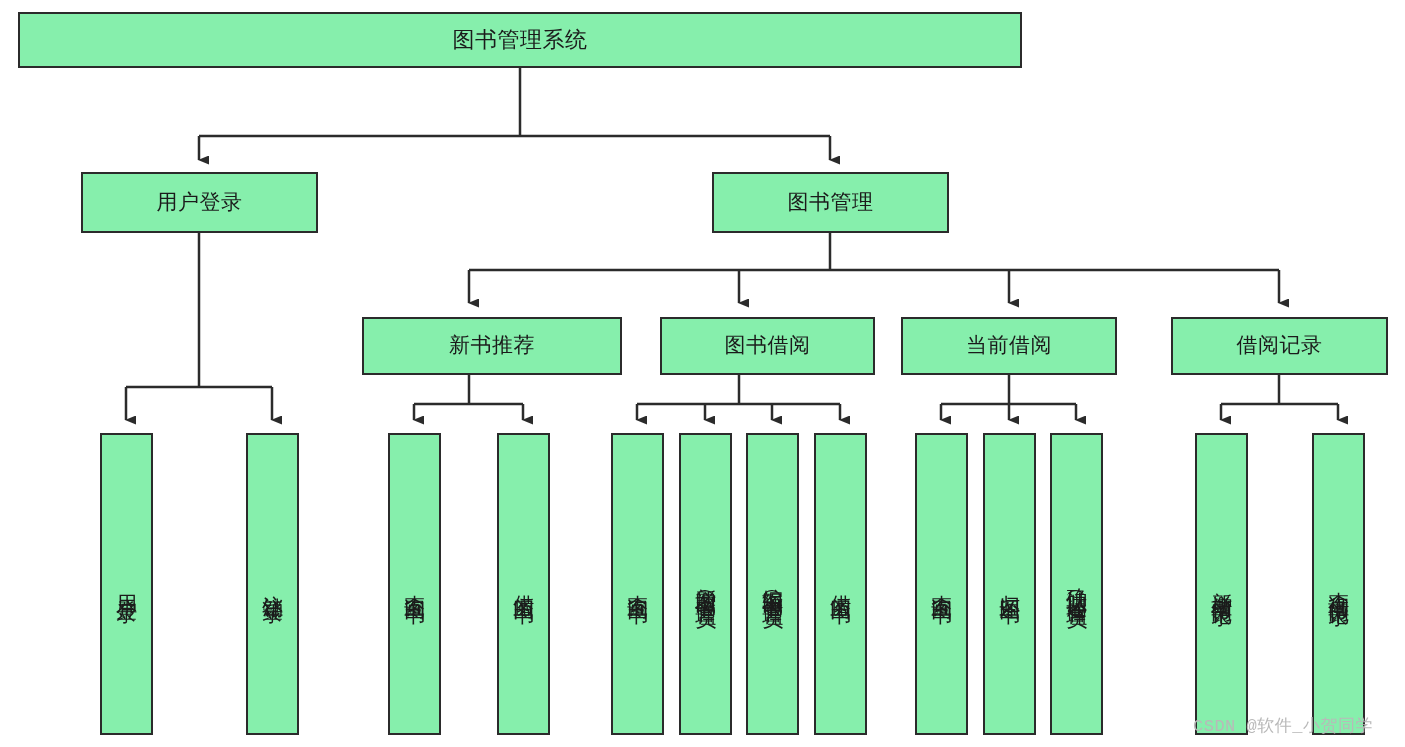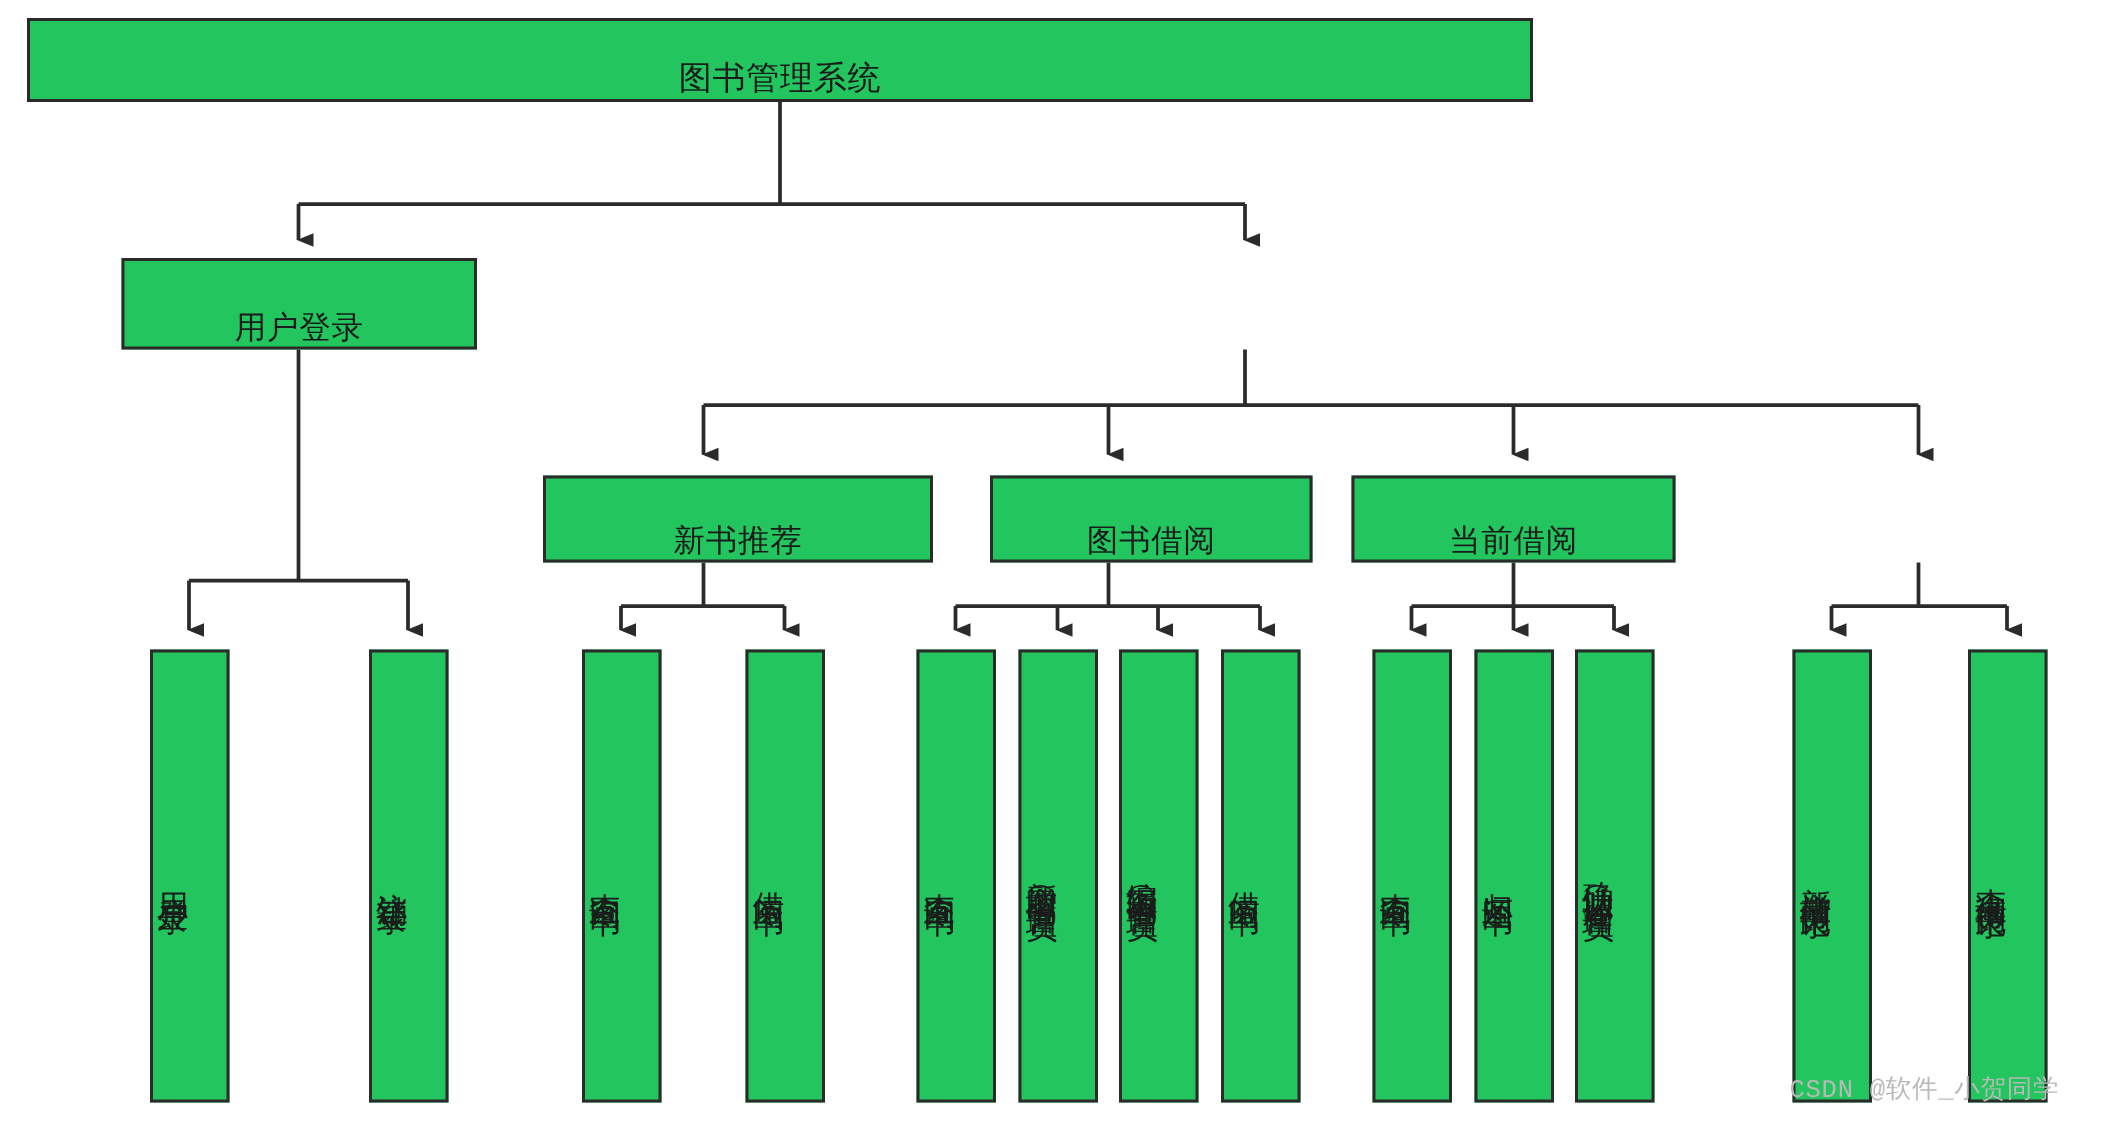--- a/index.html
+++ b/index.html
@@ -20,23 +20,23 @@
     left: 0;
     top: 0;
     width: 1405px;
     height: 747px;
     pointer-events: none;
   }
   .node {
     position: absolute;
     box-sizing: border-box;
     border: 2px solid #2b2b2b;
-    background: #22c55e;
+    background: #86efac;
     display: flex;
-    align-items: flex-end;
+    align-items: center;
     justify-content: center;
     color: #1b1b1b;
   }
   .node.horiz {
     font-size: 21px;
     line-height: 1.2;
     letter-spacing: 0.5px;
   }
   .node.root {
     font-size: 22px;
@@ -120,29 +120,35 @@
     </g>
   </svg>
 
   <div class="node horiz root" style="left:18px; top:12px; width:1004px; height:56px;">
     <span>图书管理系统</span>
   </div>
 
   <div class="node horiz" style="left:81px; top:172px; width:237px; height:61px;">
     <span>用户登录</span>
   </div>
+  <div class="node horiz" style="left:712px; top:172px; width:237px; height:61px;">
+    <span>图书管理</span>
+  </div>
 
   <div class="node horiz" style="left:362px; top:317px; width:260px; height:58px;">
     <span>新书推荐</span>
   </div>
   <div class="node horiz" style="left:632px; top:317px; width:215px; height:58px;margin-left:28px;">
     <span>图书借阅</span>
   </div>
   <div class="node horiz" style="left:901px; top:317px; width:216px; height:58px;">
     <span>当前借阅</span>
+  </div>
+  <div class="node horiz" style="left:1171px; top:317px; width:217px; height:58px;">
+    <span>借阅记录</span>
   </div>
 
   <div class="node vert" style="left:100px; top:433px; width:53px; height:302px;">
     <span>用户登录</span>
   </div>
   <div class="node vert" style="left:246px; top:433px; width:53px; height:302px;">
     <span>注销登录</span>
   </div>
 
   <div class="node vert" style="left:388px; top:433px; width:53px; height:302px;">

